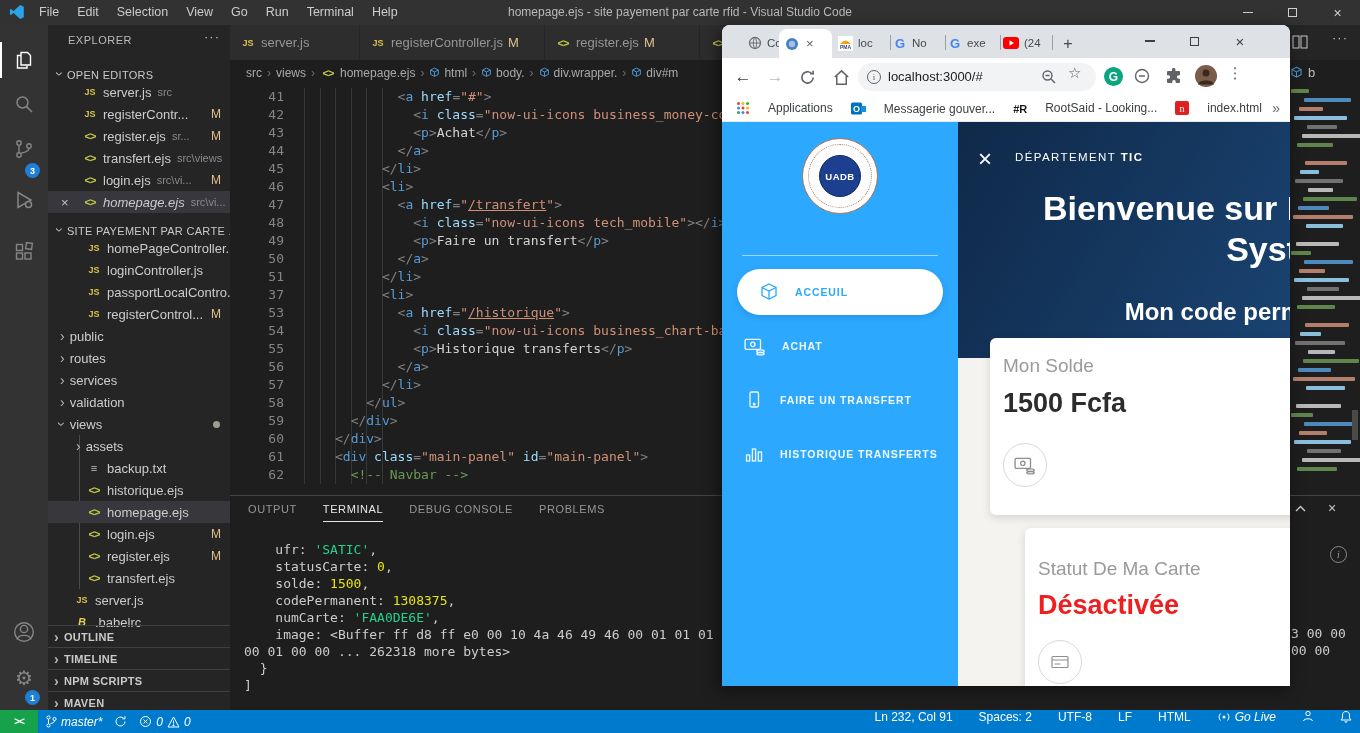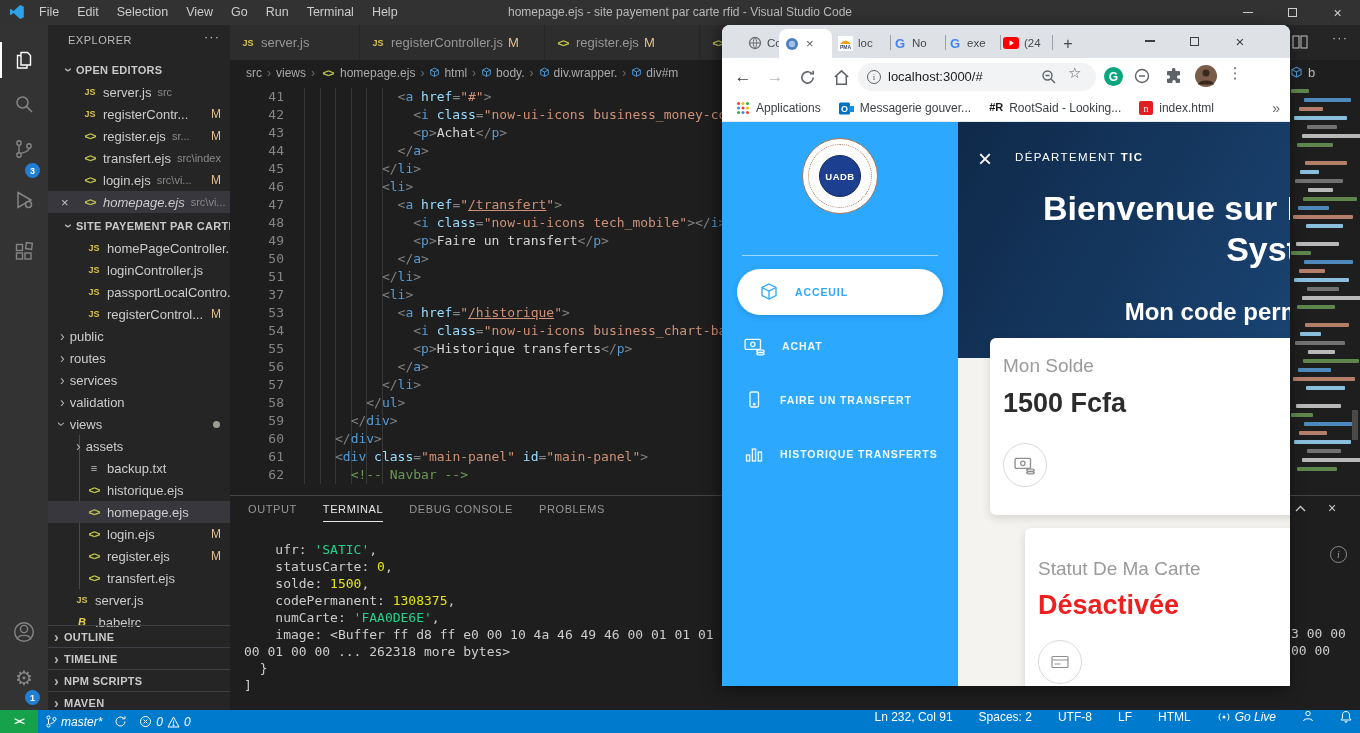--- a/index.html
+++ b/index.html
@@ -24,21 +24,21 @@
   #act-indicator{position:absolute;left:0;top:17px;width:2px;height:36px;background:#ffffff;}
   .abicon{position:absolute;left:0;width:48px;height:36px;display:flex;align-items:center;justify-content:center;color:#858585;}
   .abicon.active{color:#ffffff;}
   .abbadge{position:absolute;width:15px;height:15px;border-radius:50%;background:#1f7fd4;color:#fff;font-size:9px;
            display:flex;align-items:center;justify-content:center;font-weight:700;}
 
   
   #sidebar{position:absolute;left:48px;top:25px;width:182px;height:685px;background:#252526;overflow:hidden;}
   #exp-title{position:absolute;left:20px;top:9px;font-size:11px;color:#bbbbbb;letter-spacing:.5px;}
   #exp-dots{position:absolute;right:10px;top:4px;color:#c5c5c5;font-size:13px;letter-spacing:1px;}
-  .shead{position:absolute;left:14px;width:182px;height:22px;display:flex;align-items:center;font-weight:700;
+  .shead{position:absolute;left:5px;width:182px;height:22px;display:flex;align-items:flex-end;font-weight:400;
          font-size:11px;color:#c9c9c9;letter-spacing:.3px;white-space:nowrap;overflow:hidden;}
   .shead .chev{margin:0 4px 0 5px;}
   #oe-head{top:34px;} #proj-head{top:190px;}
   #oe-list{position:absolute;left:0;top:56px;width:182px;}
   #tree-list{position:absolute;left:0;top:212px;width:182px;}
   .srow{position:relative;height:22px;display:flex;align-items:center;font-size:13px;color:#cccccc;
         white-space:nowrap;overflow:hidden;padding-left:34px;}
   .srow.active,.srow.selected{background:#37373d;}
   .oex{position:absolute;left:13px;font-size:13px;color:#c5c5c5;}
   .fname{margin-left:5px;} .ital{font-style:italic;}
@@ -131,21 +131,21 @@
              color:#5f6368;font-size:9px;display:flex;align-items:center;justify-content:center;font-family:"Liberation Serif",serif;}
   #addr-text{position:absolute;left:30px;top:0;line-height:28px;font-size:13px;color:#202124;}
   #addr-zoom{position:absolute;left:183px;top:6px;} #addr-star{position:absolute;left:210px;top:1px;font-size:15px;color:#5f6368;}
   #ic-gram{position:absolute;left:382px;top:9px;width:19px;height:19px;border-radius:50%;background:#0ca67e;color:#fff;
            font-size:12px;font-weight:700;display:flex;align-items:center;justify-content:center;}
   #ic-ring{position:absolute;left:412px;top:10px;} #ic-puzzle{position:absolute;left:443px;top:10px;}
   #ic-avatar{position:absolute;left:473px;top:7px;} #ic-menu{position:absolute;left:505px;top:6px;font-size:15px;color:#5f6368;width:16px;text-align:center;}
 
   #cbook{position:absolute;left:0;top:70px;width:568px;height:27px;background:#ffffff;border-bottom:1px solid #e8e8e8;
          display:flex;align-items:center;padding-left:14px;gap:18px;}
-  .bkitem{display:flex;align-items:flex-start;gap:6px;font-size:12px;color:#3c4043;white-space:nowrap;}
+  .bkitem{display:flex;align-items:flex-end;gap:18px;font-size:12px;color:#3c4043;white-space:nowrap;}
   #bk-more{position:absolute;right:10px;font-size:14px;color:#5f6368;}
   .bk-hashr{font-weight:800;font-size:11px;color:#1a1a1a;}
 
   
   #cview{position:absolute;left:0;top:97px;width:568px;height:564px;background:#f4f3ef;overflow:hidden;}
   #psb{position:absolute;left:0;top:0;width:236px;height:564px;background:#2ca8ff;}
   .uadb{position:absolute;left:80px;top:16px;width:76px;height:76px;border-radius:50%;background:#fdfdfd;
         border:1px solid #a4765c;display:flex;align-items:center;justify-content:center;}
   .uadb-mid{position:absolute;left:5px;top:5px;width:64px;height:64px;border-radius:50%;border:1px dotted #a57d5e;}
   .uadb-inner{width:42px;height:42px;border-radius:50%;background:#1c3f8f;color:#fff;font-weight:700;font-size:9.5px;
@@ -278,21 +278,21 @@
           </span>
           <span class="fname">register.ejs</span>
           <span class="fdetail">sr...</span>
           <span class="mbadge">M</span>
         </div>
         <div class="srow oe">
           <span class="fico" style="display: inline-flex; align-items: center;">
             <span class="fi fi-ejs">&lt;&gt;</span>
           </span>
           <span class="fname">transfert.ejs</span>
-          <span class="fdetail">src\index</span>
+          <span class="fdetail">src\views</span>
         </div>
         <div class="srow oe">
           <span class="fico" style="display: inline-flex; align-items: center;">
             <span class="fi fi-ejs">&lt;&gt;</span>
           </span>
           <span class="fname">login.ejs</span>
           <span class="fdetail">src\vi...</span>
           <span class="mbadge">M</span>
         </div>
         <div class="srow oe active">

